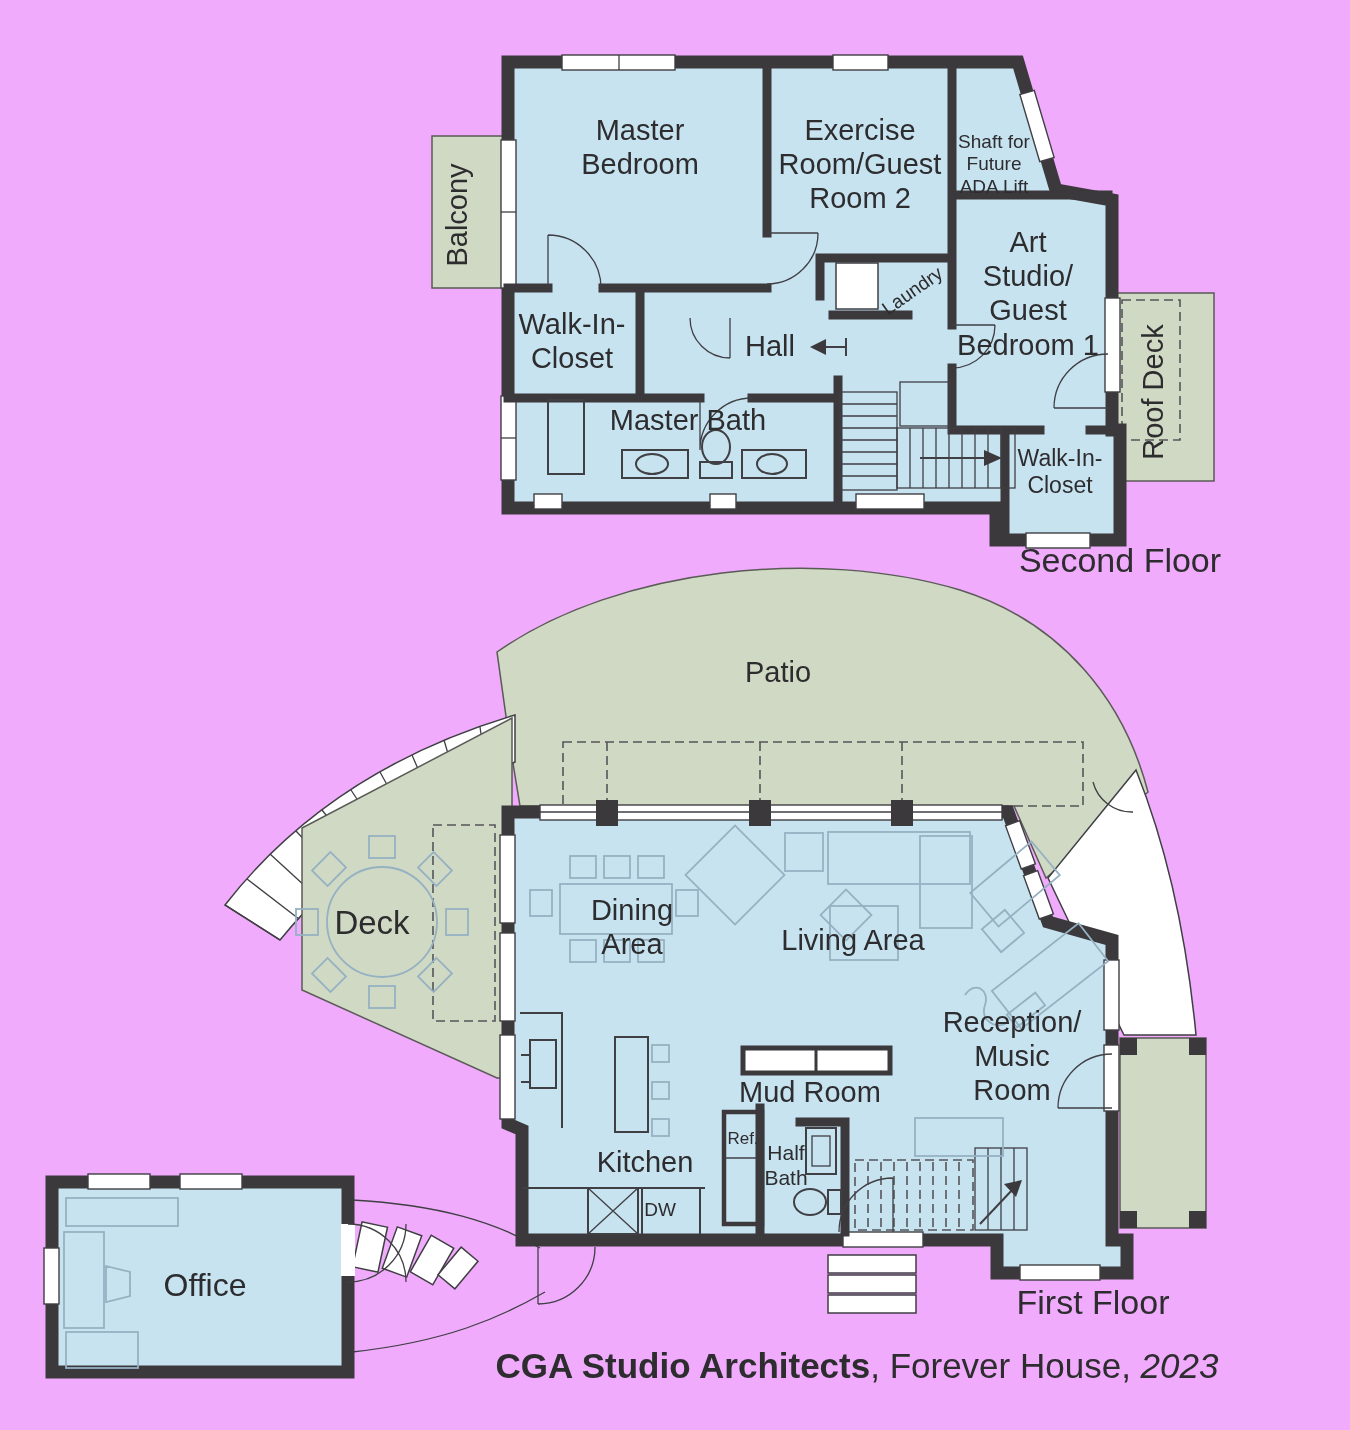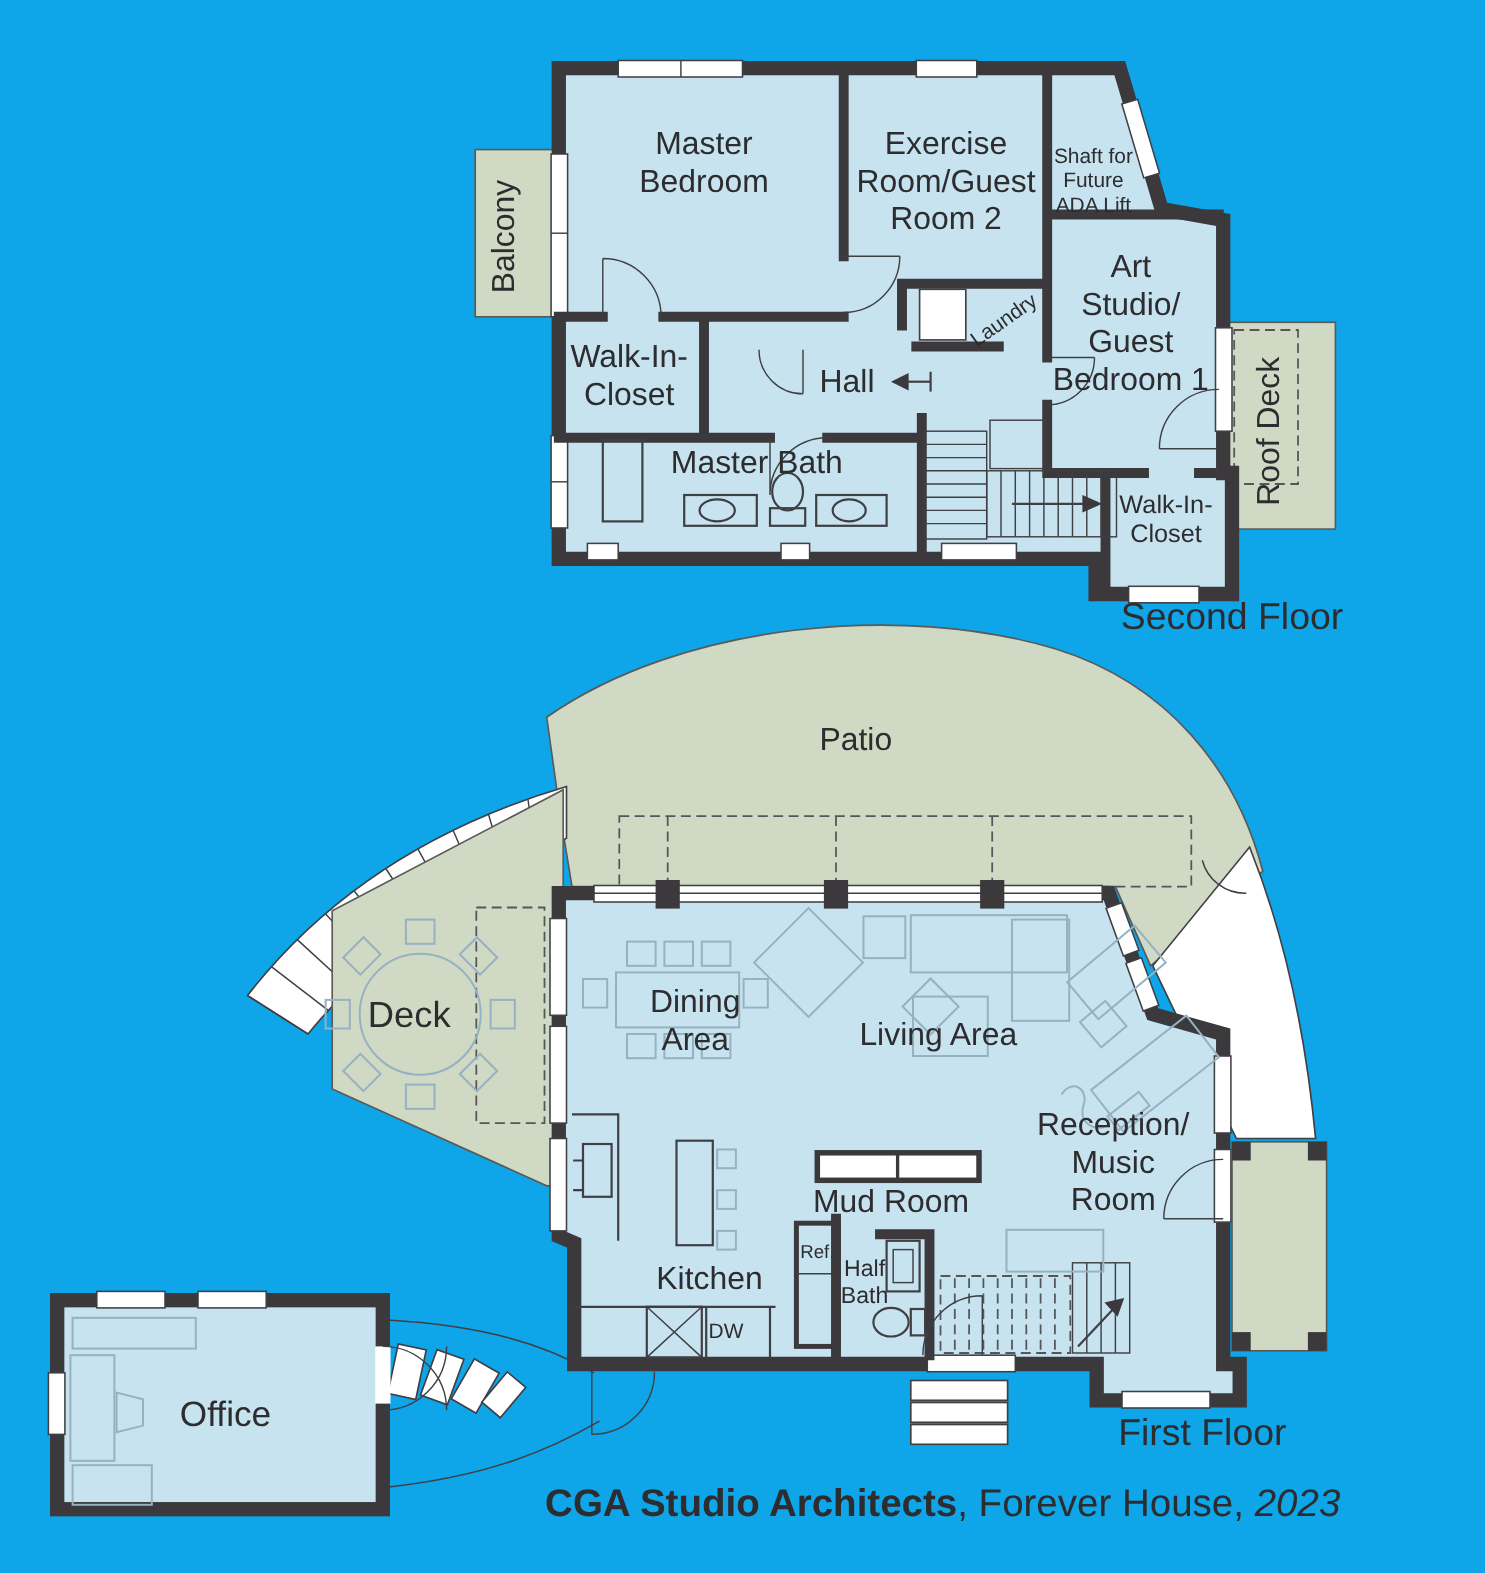--- a/index.html
+++ b/index.html
@@ -1,16 +1,16 @@
 <!DOCTYPE html>
 <html style="--c-room: #c7e3f0; --c-outdoor: #cfd9c3; --c-wall: #3b393c; --c-line: #3f3f44; --c-furniture: #95b1c2; --c-text: #2d2c2e;"><head>
 <meta charset="utf-8">
 <style>
   html,body{margin:0;padding:0;background:#fff;}
-  .stage{position:relative;width:1350px;height:1430px;background:#0ea5e9;
+  .stage{position:relative;width:1350px;height:1430px;background:#f0abfc;
          font-family:"Liberation Sans",sans-serif;overflow:hidden;}
   svg{display:block;}
   text{fill:var(--c-text,#2d2c2e);text-anchor:middle;font-family:"Liberation Sans",sans-serif;}
   .room{fill:var(--c-room,#c7e3f0);stroke:var(--c-wall,#3b393c);stroke-width:13;stroke-linejoin:miter;}
   .green{fill:var(--c-outdoor,#cfd9c3);stroke:#5a5a57;stroke-width:1.5;}
   .wall{stroke:var(--c-wall,#3b393c);stroke-width:9;fill:none;stroke-linecap:square;}
   .thin{stroke:var(--c-line,#3f3f44);stroke-width:2;fill:none;}
   .thin1{stroke:var(--c-line,#3f3f44);stroke-width:1.3;fill:none;}
   .furn{stroke:var(--c-furniture,#95b1c2);stroke-width:1.8;fill:none;}
   .dash{stroke:#55555a;stroke-width:1.6;fill:none;stroke-dasharray:9 5;}

